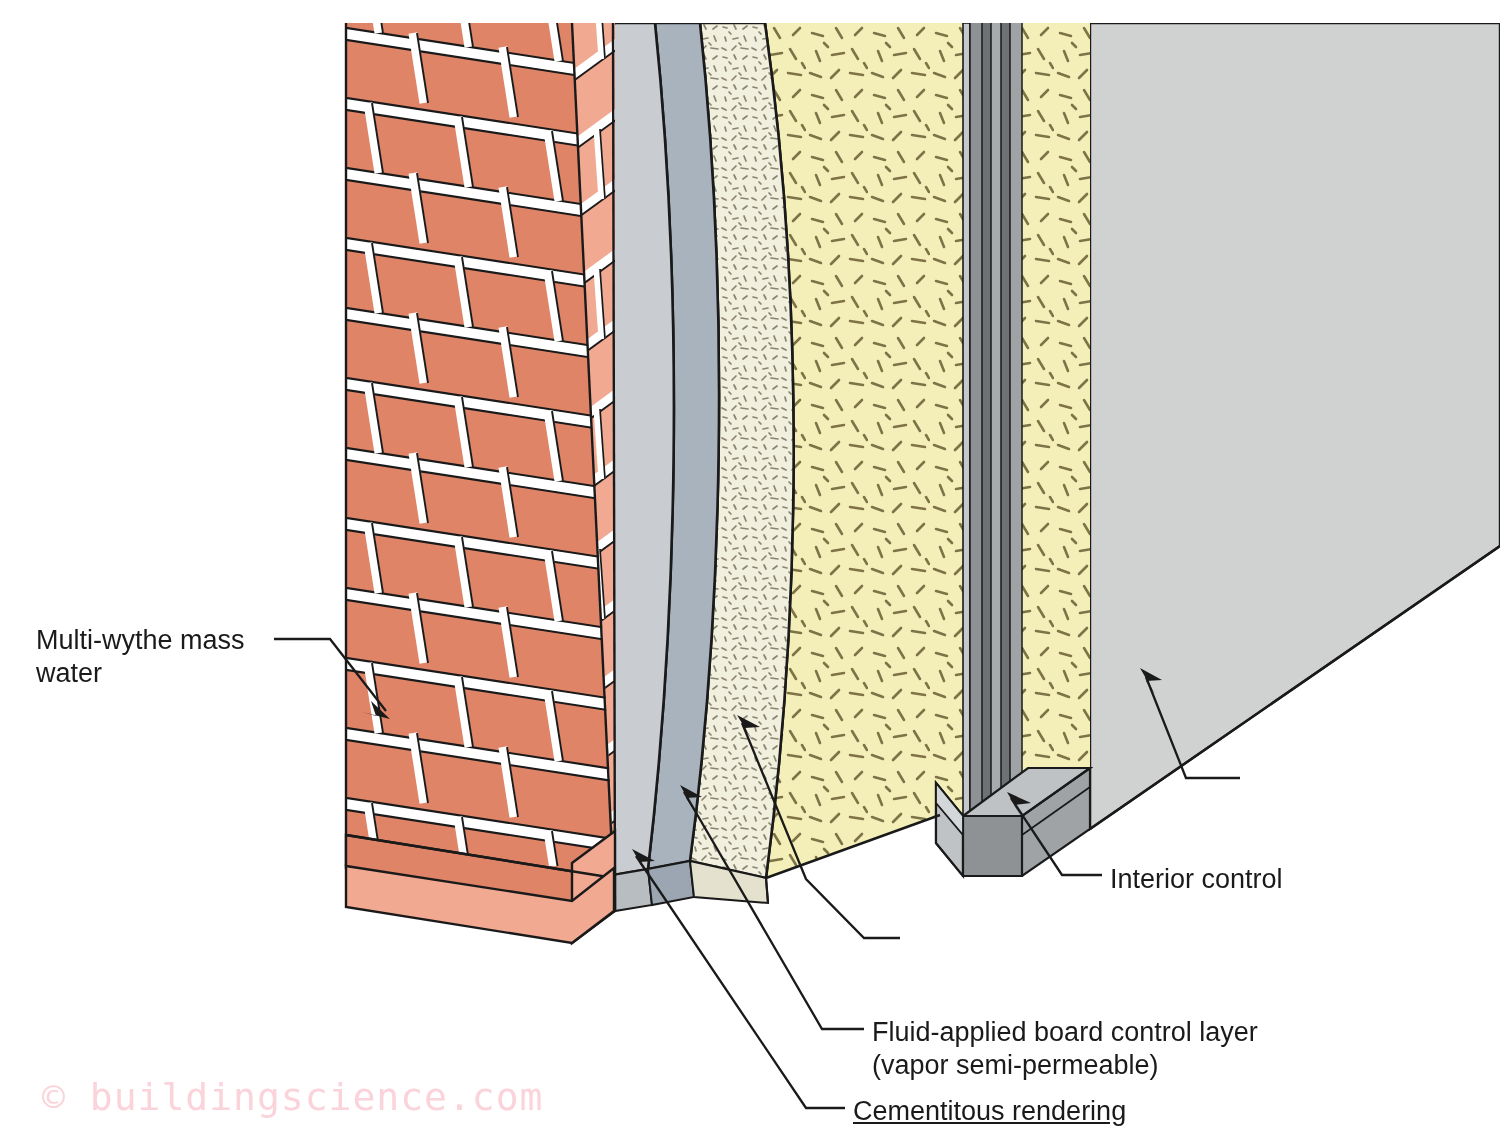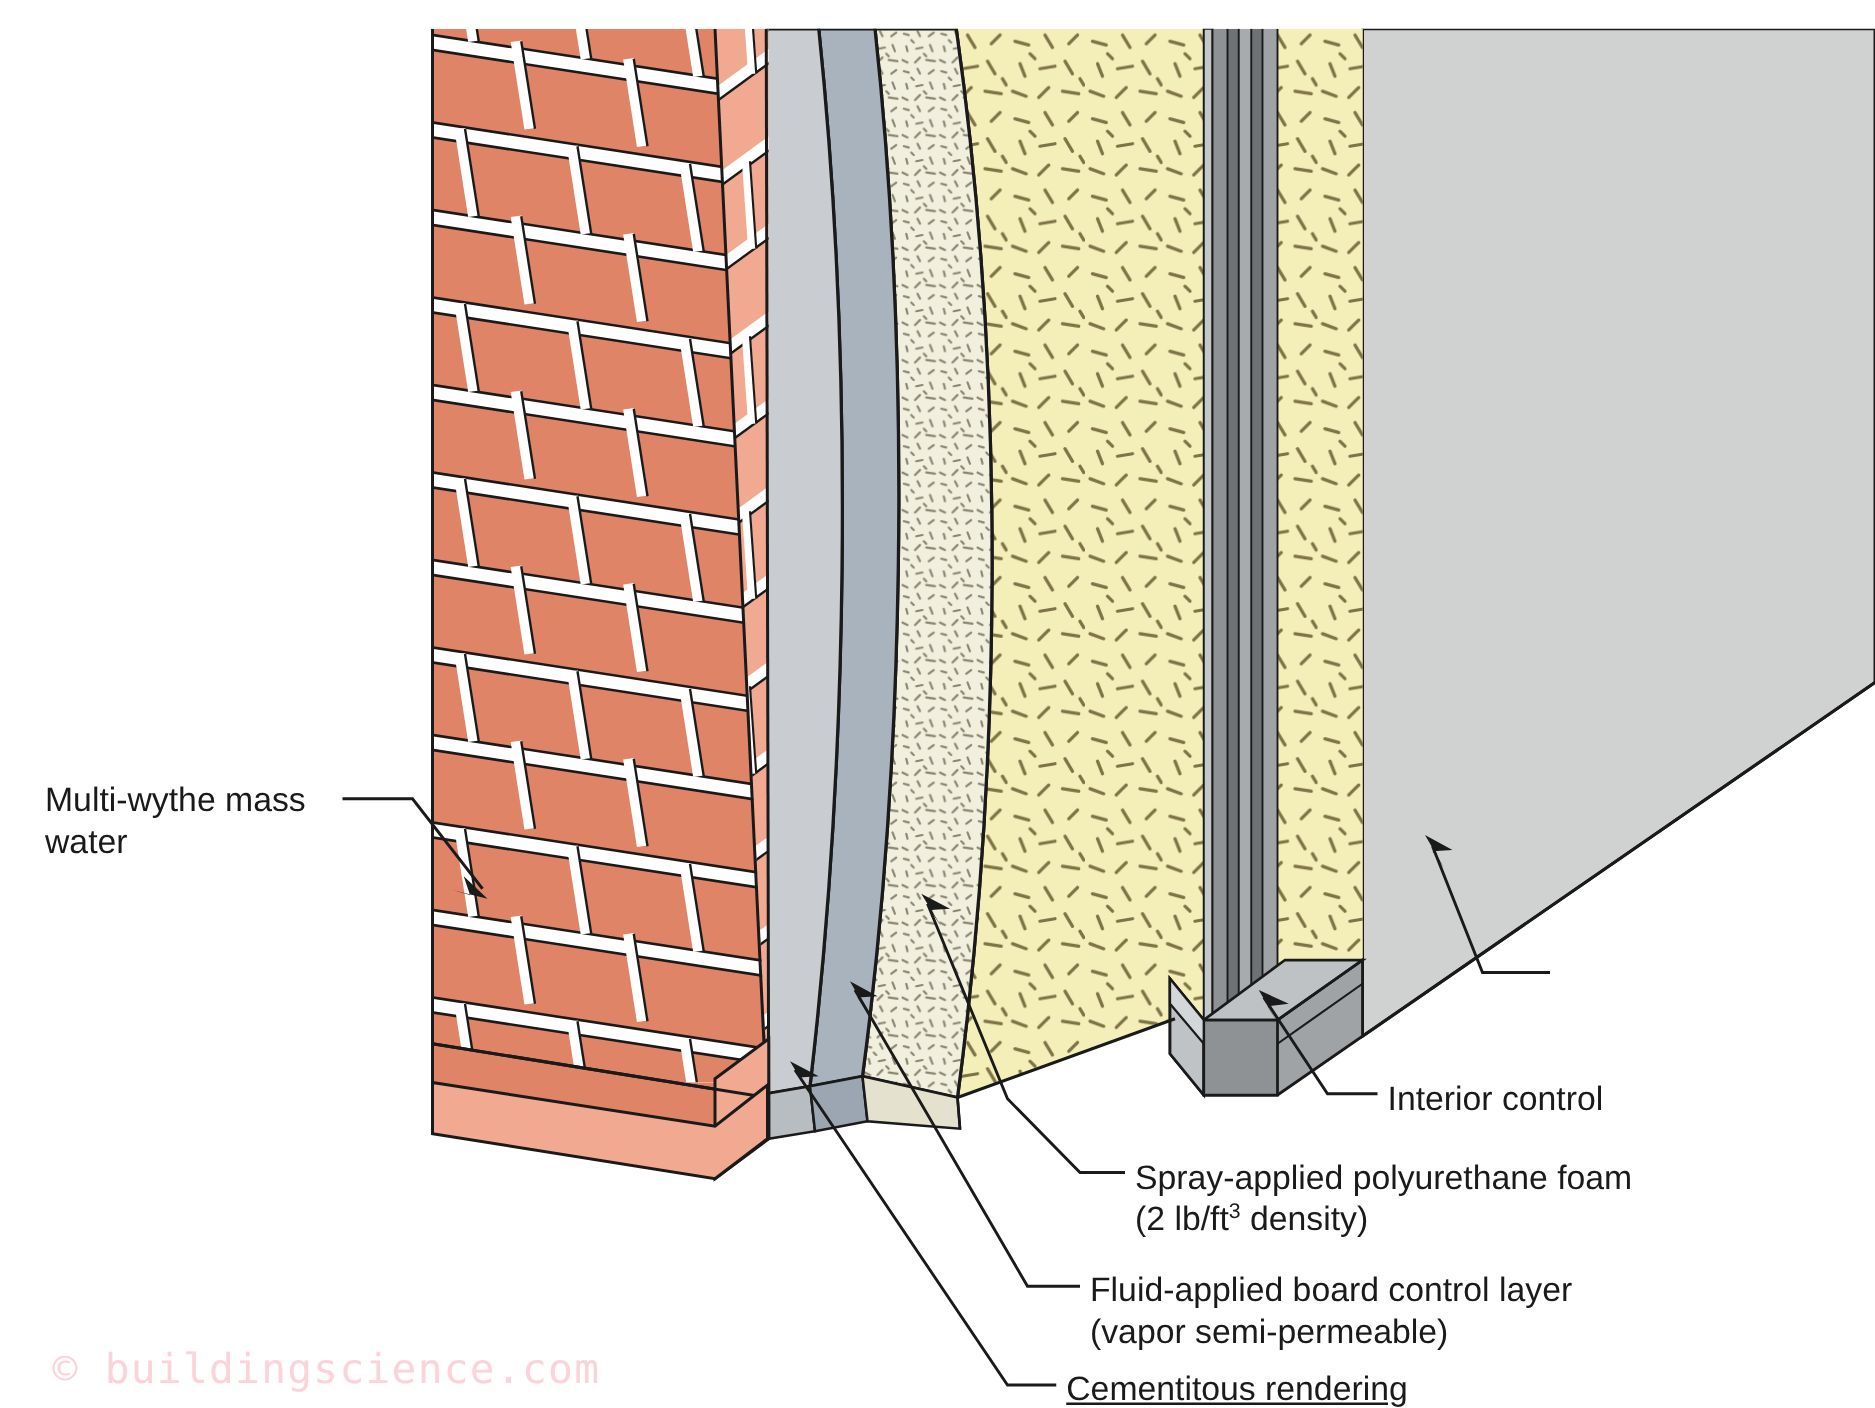--- a/index.html
+++ b/index.html
@@ -26,21 +26,21 @@
   #lbl-mass   {left:36px;  top:601px;}
   #lbl-lining {left:1248px;top:744px;}
   #lbl-framing{left:1110px;top:840px;}
   #lbl-foam   {left:908px; top:903px;}
   #lbl-fluid  {left:872px; top:993px;}
   #lbl-cement {left:853px; top:1072px;text-decoration:underline;}
 
   #watermark{
     position:absolute;left:42px;top:1052px;
     font-family:"DejaVu Sans Mono","Liberation Mono",monospace;
-    font-size:33px;letter-spacing:1px;
+    font-size:38px;letter-spacing:1px;
     color:#fbd3da;
     white-space:pre;
     user-select:none;
   }
 </style>
 </head>
 <body>
 
 <div id="stage">
 
@@ -401,21 +401,20 @@
 
       <polygon points="632,826 655,838 639,839 648,853"></polygon>
     </g>
   </svg>
 
   <div class="label" id="lbl-mass"><span>Multi-wythe mass</span><br><span>water</span></div>
 
 
   <div class="label" id="lbl-framing"><span>Interior control</span></div>
 
-  <div class="label" id="lbl-foam"><span>Spray-applied polyurethane foam</span><br><span>(2 lb/ft</span><sup>3</sup><span> density)</span></div>
 
   <div class="label" id="lbl-fluid"><span>Fluid-applied board control layer</span><br><span>(vapor semi-permeable)</span></div>
 
   <div class="label" id="lbl-cement"><span>Cementitous rendering</span></div>
 
   <div id="watermark">© buildingscience.com</div>
 
 </div>
 
 </body></html>

